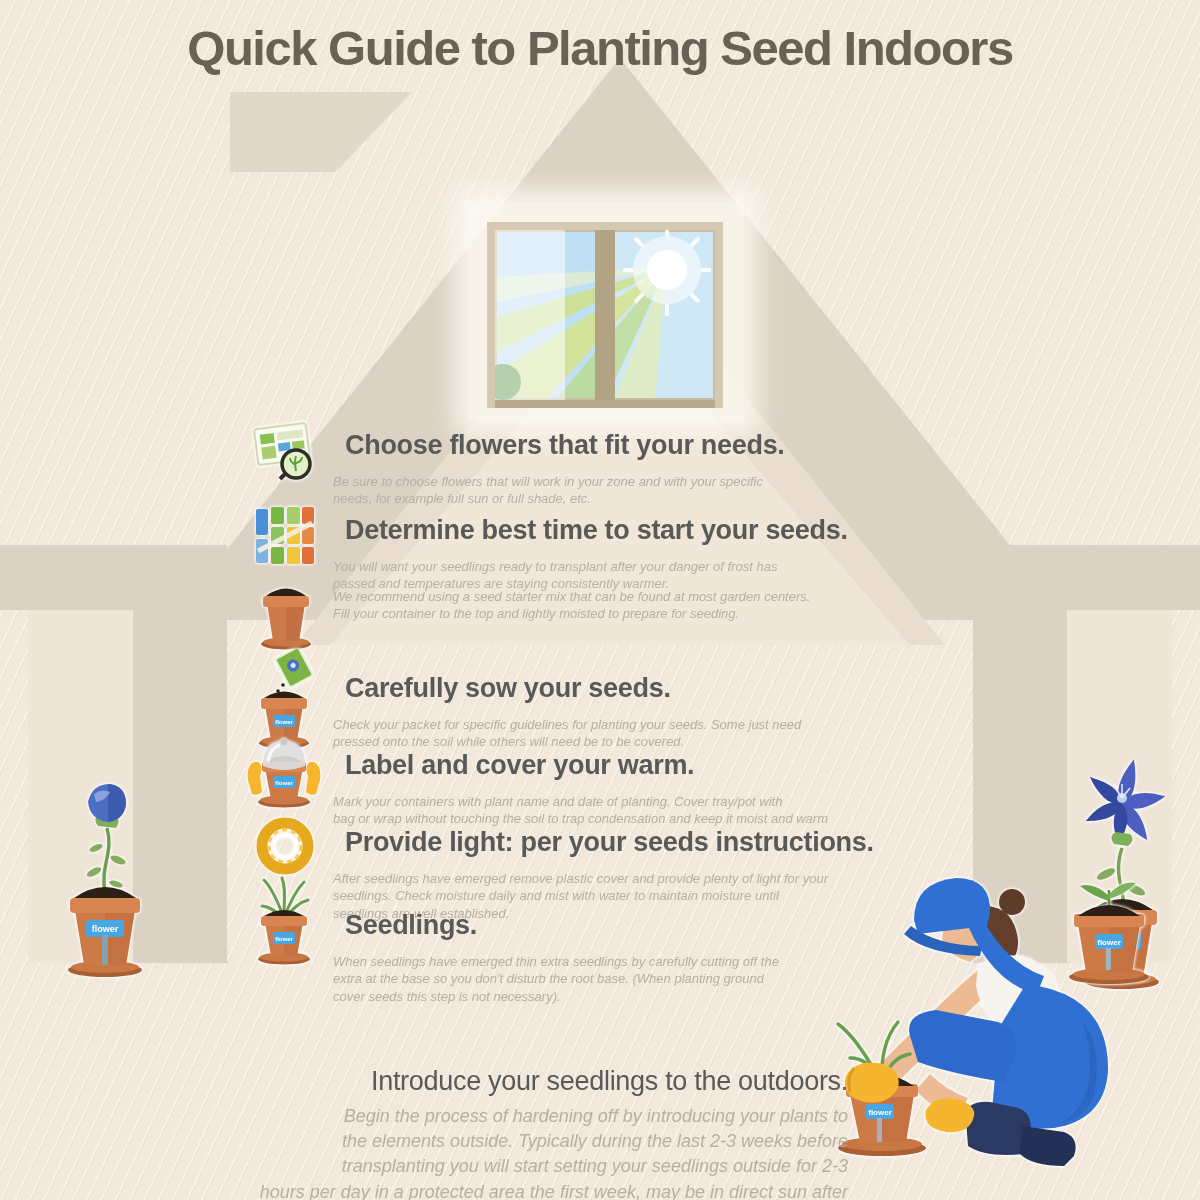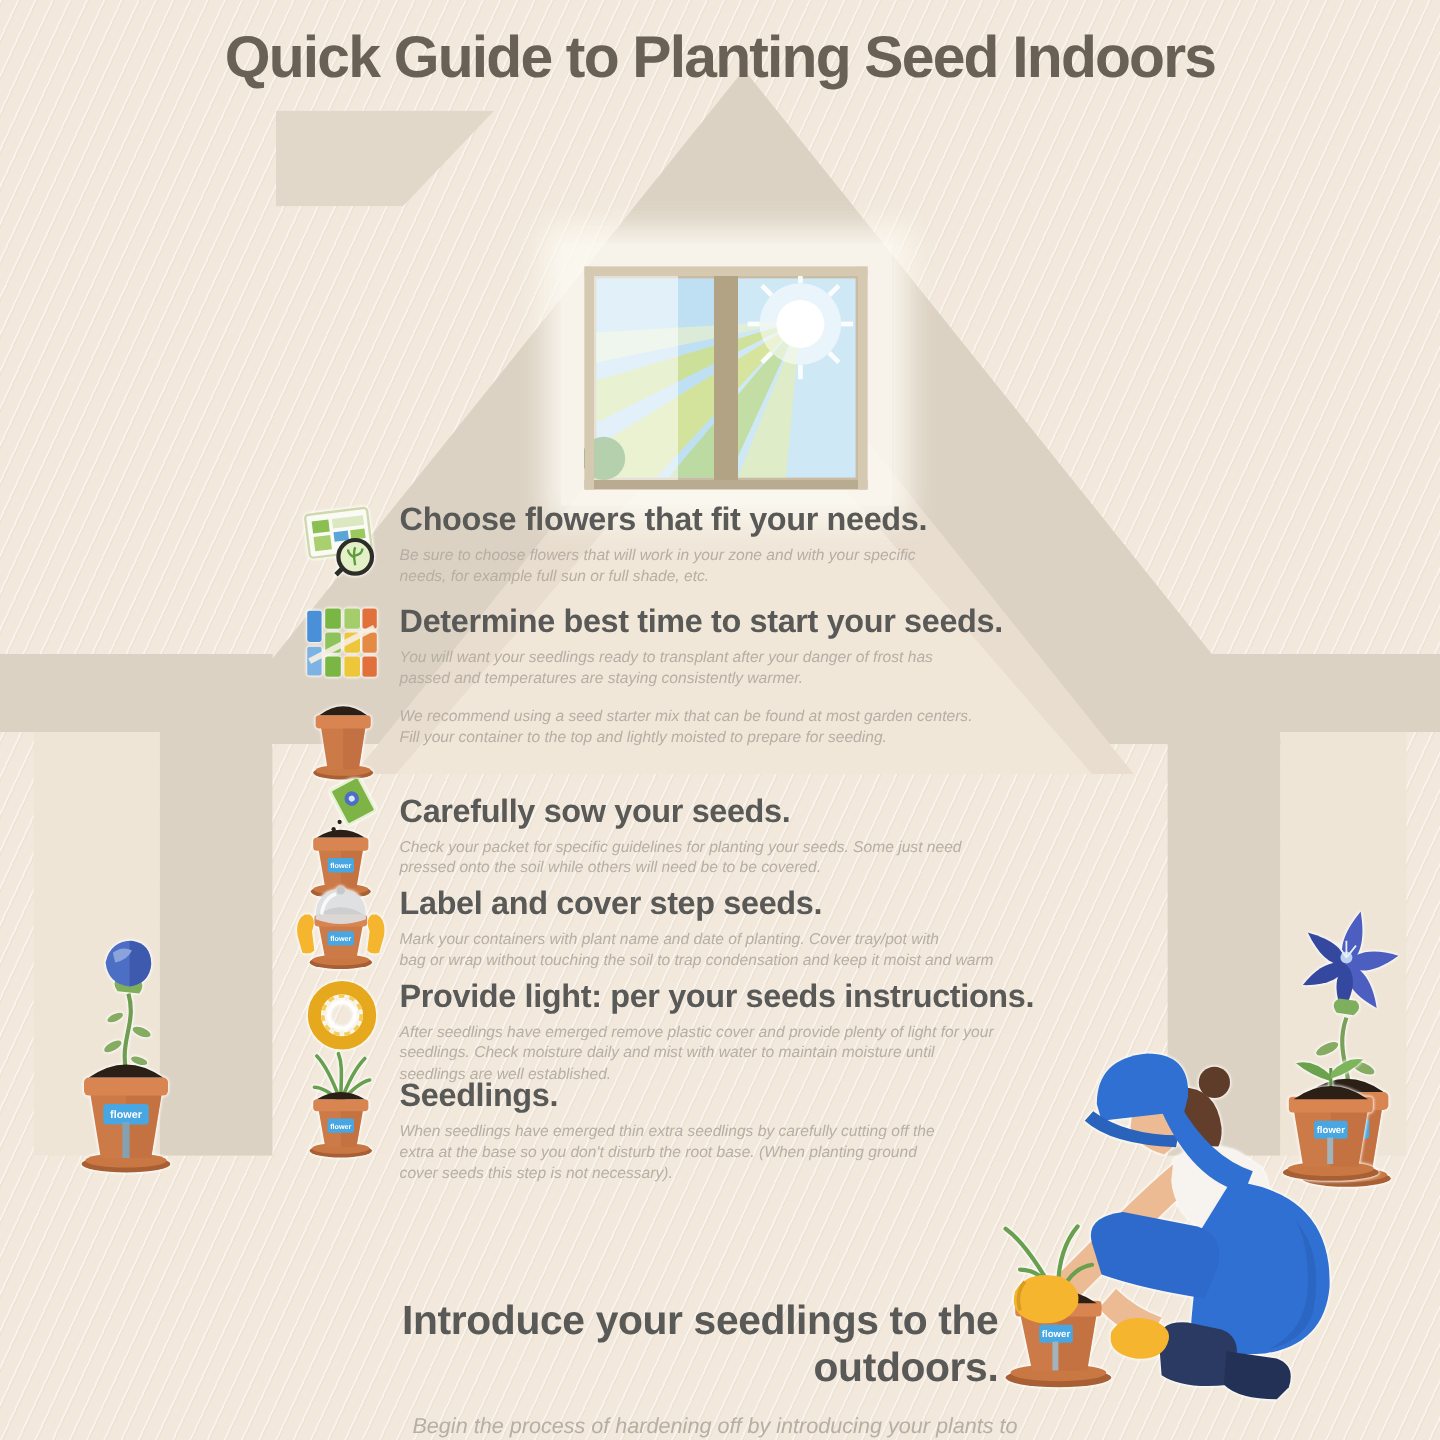--- a/index.html
+++ b/index.html
@@ -25,26 +25,26 @@
   .wall-light{background:#efe5d7;}
   .win-glow{left:468px;top:203px;width:276px;height:218px;background:rgba(252,249,242,0.85);
     box-shadow:0 0 22px 14px rgba(252,249,242,0.85);}
   
   .title{left:0;top:20px;width:1200px;text-align:center;font-size:49px;font-weight:bold;
     letter-spacing:-1.5px;color:#6a6156;}
   
   .step{left:248px;width:720px;}
   .step-icon{position:absolute;left:0;top:0;}
   .step-text{margin-left:85px;width:640px;}
-  .step-text h2{margin:0;font-size:27px;font-weight:600;color:#595957;letter-spacing:-0.3px;}
+  .step-text h2{margin:12px;font-size:27px;font-weight:600;color:#595957;letter-spacing:-0.3px;}
   .step-text p{margin:5px 0 0 0;font-size:13px;font-style:italic;color:#b7aea4;
     line-height:1.33;white-space:pre-line;}
   
   .outro{left:228px;top:1066px;width:620px;text-align:right;}
-  .outro h2{margin:16px;font-size:34px;font-weight:700;color:#595957;letter-spacing:-0.3px;}
+  .outro h2{margin:0;font-size:27px;font-weight:400;color:#595957;letter-spacing:-0.3px;}
   .outro p{margin:7px 0 0 0;font-size:18px;font-style:italic;color:#b7aea4;
     line-height:1.4;white-space:pre-line;}
   .halo{filter:drop-shadow(0 0 1.5px rgba(255,255,255,0.95)) drop-shadow(0 0 1.5px rgba(255,255,255,0.8));text-decoration:underline;}
   .tagtext{font-family:"Liberation Sans",sans-serif;fill:#ffffff;font-weight:bold;}
 </style>
 </head>
 <body>
 
 <div id="canvas">
 
@@ -222,21 +222,21 @@
         <path d="M21 26 Q40 14 59 26 Z" fill="#2c2016"></path>
 
         <path d="M19 30 Q18 6 40 5 Q62 6 61 30 Q40 38 19 30 Z" fill="#dcdde0" opacity="0.92"></path>
         <path d="M24 26 Q26 12 36 9" stroke="#ffffff" stroke-width="3" fill="none" opacity="0.8"></path>
         <circle cx="40" cy="6" r="3.5" fill="#c8c9cd"></circle>
         <rect x="29" y="40" width="22" height="12" rx="2" fill="#48a7e2"></rect>
         <text x="40" y="48.5" font-size="6" text-anchor="middle" class="tagtext">flower</text>
       </svg>
     </div>
     <div class="step-text">
-      <h2>Label and cover step seeds.</h2>
+      <h2>Label and cover your warm.</h2>
       <p>Mark your containers with plant name and date of planting. Cover tray/pot with
 bag or wrap without touching the soil to trap condensation and keep it moist and warm</p>
     </div>
   </div>
 
   <div class="abs step" style="top:815px">
     <div class="step-icon halo" style="top:2px;left:8px">
       <svg width="58" height="58" viewBox="0 0 58 58">
         <circle cx="29" cy="29" r="23" fill="none" stroke="#e6a91e" stroke-width="11"></circle>
         <circle cx="29" cy="29" r="16" fill="none" stroke="#f6cd5d" stroke-width="3" stroke-dasharray="5 4"></circle>

